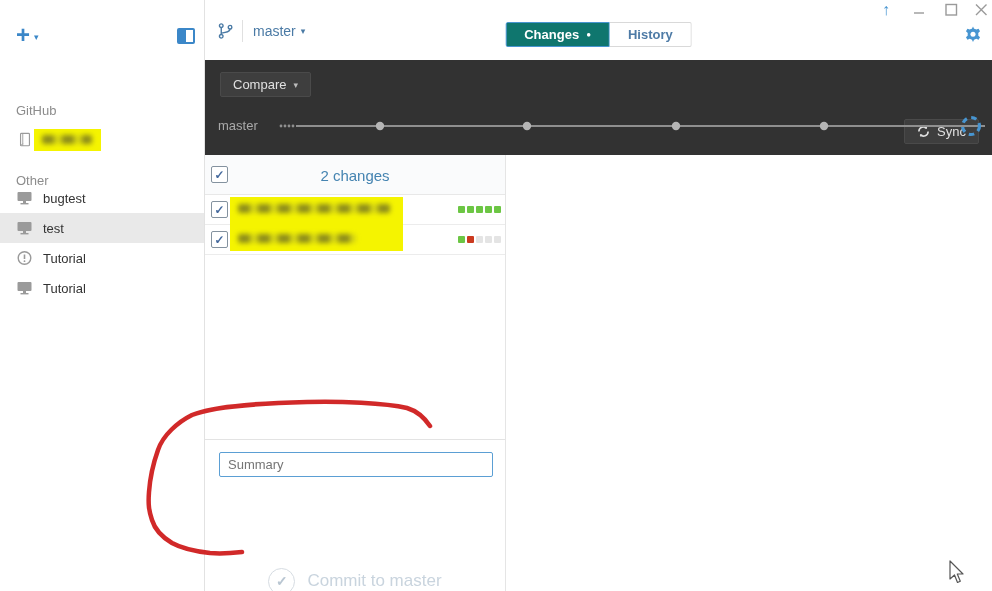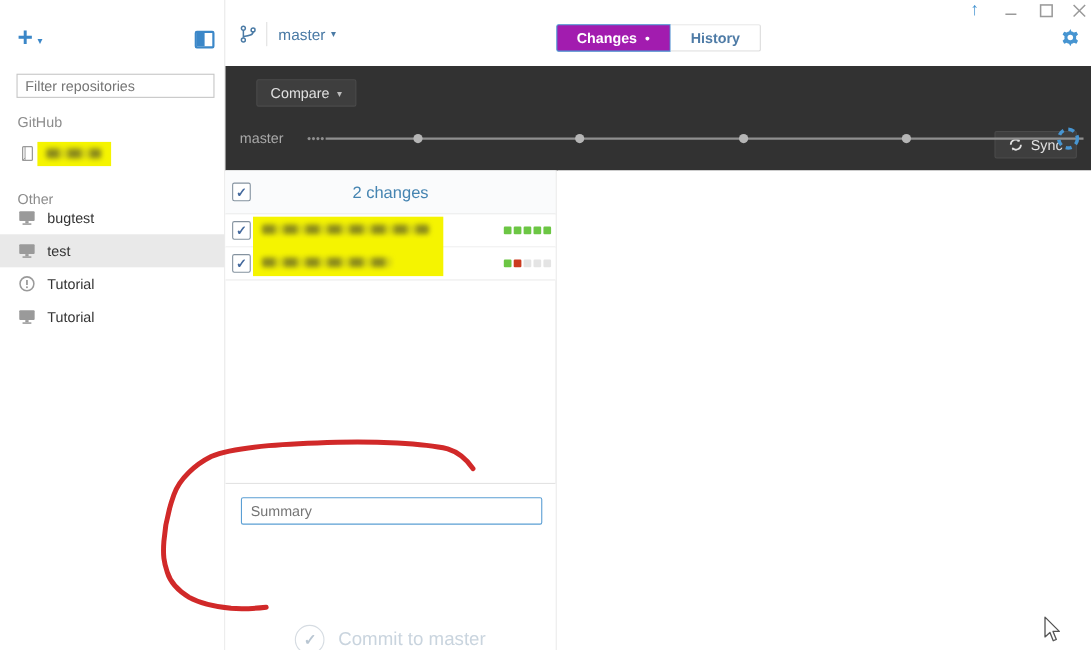--- a/index.html
+++ b/index.html
@@ -26,32 +26,32 @@
   .yellow-chip .smudge { position:absolute; left:8px; top:6px; width:50px; height:9px; }
 
   
   .main-header { position:absolute; left:205px; top:0; width:787px; height:60px; background:#fff; }
   .branch-widget { position:absolute; left:12px; top:20px; display:flex; align-items:center; color:#4a7aa5; }
   .branch-sep { width:1px; height:22px; background:#e0e0e0; margin:0 10px 0 8px; }
   .branch-name { font-size:14px; cursor:pointer; }
   .branch-caret { font-size:9px; margin-left:5px; }
   .tabs { position:absolute; left:50%; transform:translateX(-50%); top:22px; display:flex; }
   .tab { height:25px; display:flex; align-items:center; justify-content:center; font-size:13px; font-weight:bold; padding:0 18px; cursor:pointer; }
-  .tab.active { background:#a21caf; color:#fff; border:1px solid #4795d1; border-radius:2px 0 0 2px; }
+  .tab.active { background:#0f766e; color:#fff; border:1px solid #4795d1; border-radius:2px 0 0 2px; }
   .tab.active .tab-dot { font-size:8px; margin-left:7px; }
   .tab.inactive { background:#fff; color:#4e7ba6; border:1px solid #d9d9d9; border-left:none; border-radius:0 2px 2px 0; }
   .gear { position:absolute; right:10px; top:25px; width:18px; height:18px; cursor:pointer; }
   .update-arrow { position:absolute; left:882px; top:1px; color:#4795d1; font-size:16px; font-weight:bold; cursor:pointer; }
   .wc { position:absolute; top:2px; width:16px; height:16px; color:#9a9a9a; cursor:pointer; }
   .wc svg { display:block; }
 
   
   .toolbar { position:absolute; left:205px; top:60px; width:787px; height:95px; background:#323232; }
   .btn-dark { position:absolute; display:flex; align-items:center; gap:7px; background:#3e3e3e; border:1px solid #4a4a4a; color:#e0e0e0; font-size:13px; border-radius:2px; height:25px; padding:0 12px; cursor:pointer; }
-  .compare-btn { left:28px; top:12px; }
+  .compare-btn { left:15px; top:12px; }
   .compare-btn .caret { font-size:9px; color:#bcbcbc; }
   .sync-btn { right:13px; top:12px;margin-top:47px; }
   .graph-label { position:absolute; left:13px; top:58px; color:#a9a9a9; font-size:13px; }
   .graph-svg { position:absolute; left:0; top:46px; }
 
   
   .changes-panel { position:absolute; left:205px; top:155px; width:301px; height:436px; background:#fff; border-right:1px solid #e5e5e5; }
   .changes-header { position:absolute; left:0; top:0; width:300px; height:40px; background:#fafbfc; border-bottom:1px solid #e8e8e8; }
   .changes-count { position:absolute; left:0; top:0; width:100%; height:40px; display:flex; align-items:center; justify-content:center; color:#4584b1; font-size:15px; }
   .checkbox { position:absolute; width:17px; height:17px; background:#fff; border:1px solid #84929f; border-radius:2px; display:flex; align-items:center; justify-content:center; cursor:pointer; }
@@ -88,21 +88,20 @@
 <div class="app">
 
   <div class="sidebar">
     <div class="sidebar-top">
       <div class="add-repo">
         <span class="plus">+</span>
         <span class="caret">▾</span>
       </div>
       <div class="panel-toggle"></div>
     </div>
-    <input class="filter-box" placeholder="Filter repositories" style="">
     <div class="side-section" style="top:103px;">GitHub</div>
 
     <div class="side-item" style="top:125px;">
       <svg class="ic" viewBox="0 0 18 18">
         <rect x="4" y="1.5" width="10" height="14" rx="1" fill="none" stroke="#9a9a9a" stroke-width="1.3"></rect>
         <line x1="6.5" y1="1.5" x2="6.5" y2="15.5" stroke="#9a9a9a" stroke-width="1"></line>
         <path d="M4 15.5 l2.5 -2.5" stroke="#9a9a9a" stroke-width="1" fill="none"></path>
       </svg>
     </div>
     <div class="yellow-chip">

